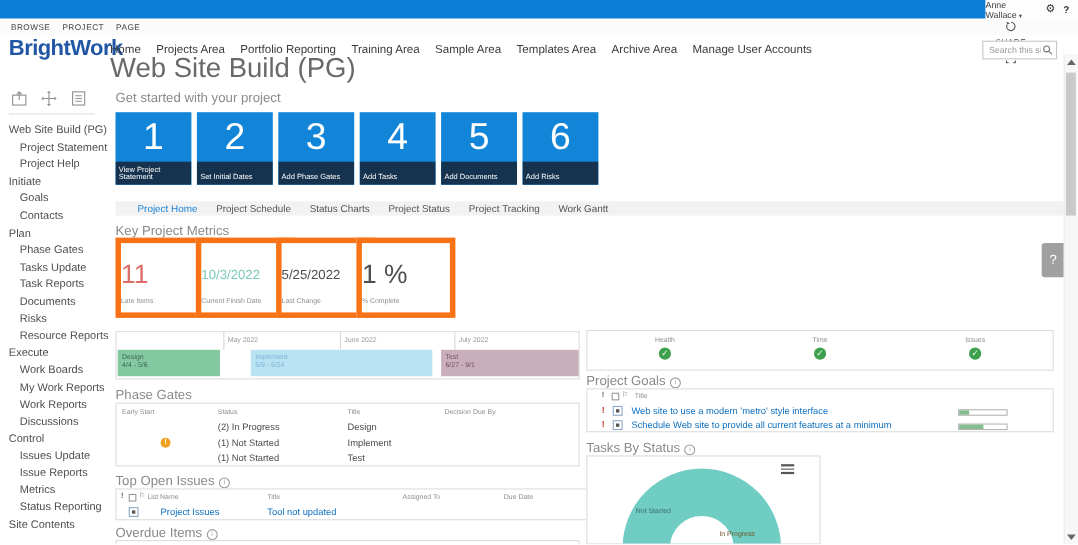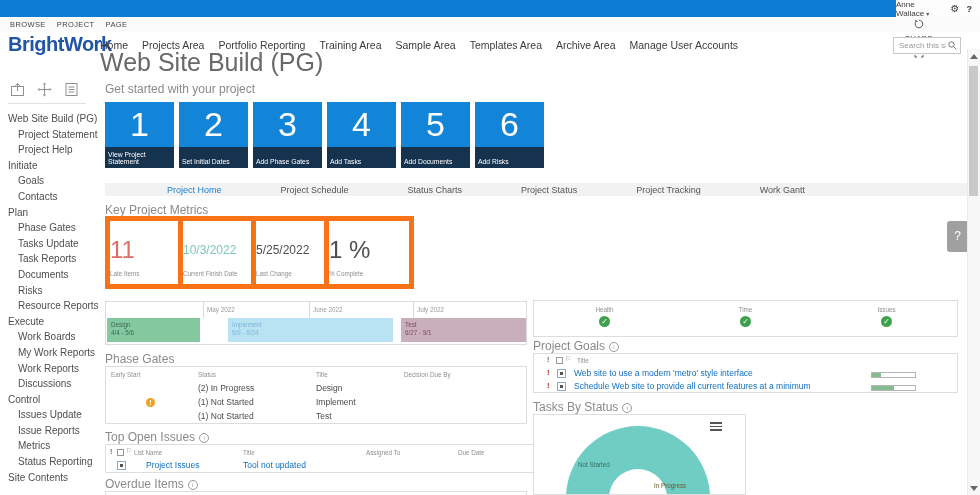--- a/index.html
+++ b/index.html
@@ -52,21 +52,21 @@
   .tile{position:absolute;top:102px;width:69px;height:66px;background:#1285d8;cursor:pointer;overflow:hidden;}
   .tile .num{display:block;text-align:center;font-size:34px;font-weight:200;color:#fff;line-height:44px;}
   .tile .band{position:absolute;left:0;right:0;bottom:0;height:21px;background:#15324e;color:#fff;
               font-size:6.8px;line-height:7.6px;padding:2px 3px;box-sizing:border-box;
               display:flex;align-items:flex-end;}
 
   
   .view-tabs{position:absolute;left:105px;top:183px;width:873px;height:13px;background:#f2f2f2;
              display:flex;gap:17px;align-items:center;padding-left:20px;box-sizing:border-box;
              font-size:9px;color:#555;}
-  .view-tabs span{cursor:pointer;white-space:nowrap;margin-left:42px;}
+  .view-tabs span{cursor:pointer;white-space:nowrap;}
   .view-tabs .active{color:#1c83d6;}
 
   
   .metric{position:absolute;top:216px;width:90px;height:73px;border:5px solid #f97316;background:#fff;
           box-sizing:border-box;text-align:left;cursor:pointer;}
   .metric .val{display:block;margin-top:15px;font-weight:300;line-height:28px;}
   .metric .val.big{font-size:24px;}
   .metric .val.date{font-size:12px;}
   .metric .lbl{position:absolute;left:0;right:0;bottom:7px;font-size:6.3px;color:#8f8f8f;}
   .c-red{color:#dc6e67;} .c-teal{color:#7bc9b9;} .c-dark{color:#4e4e4e;}

